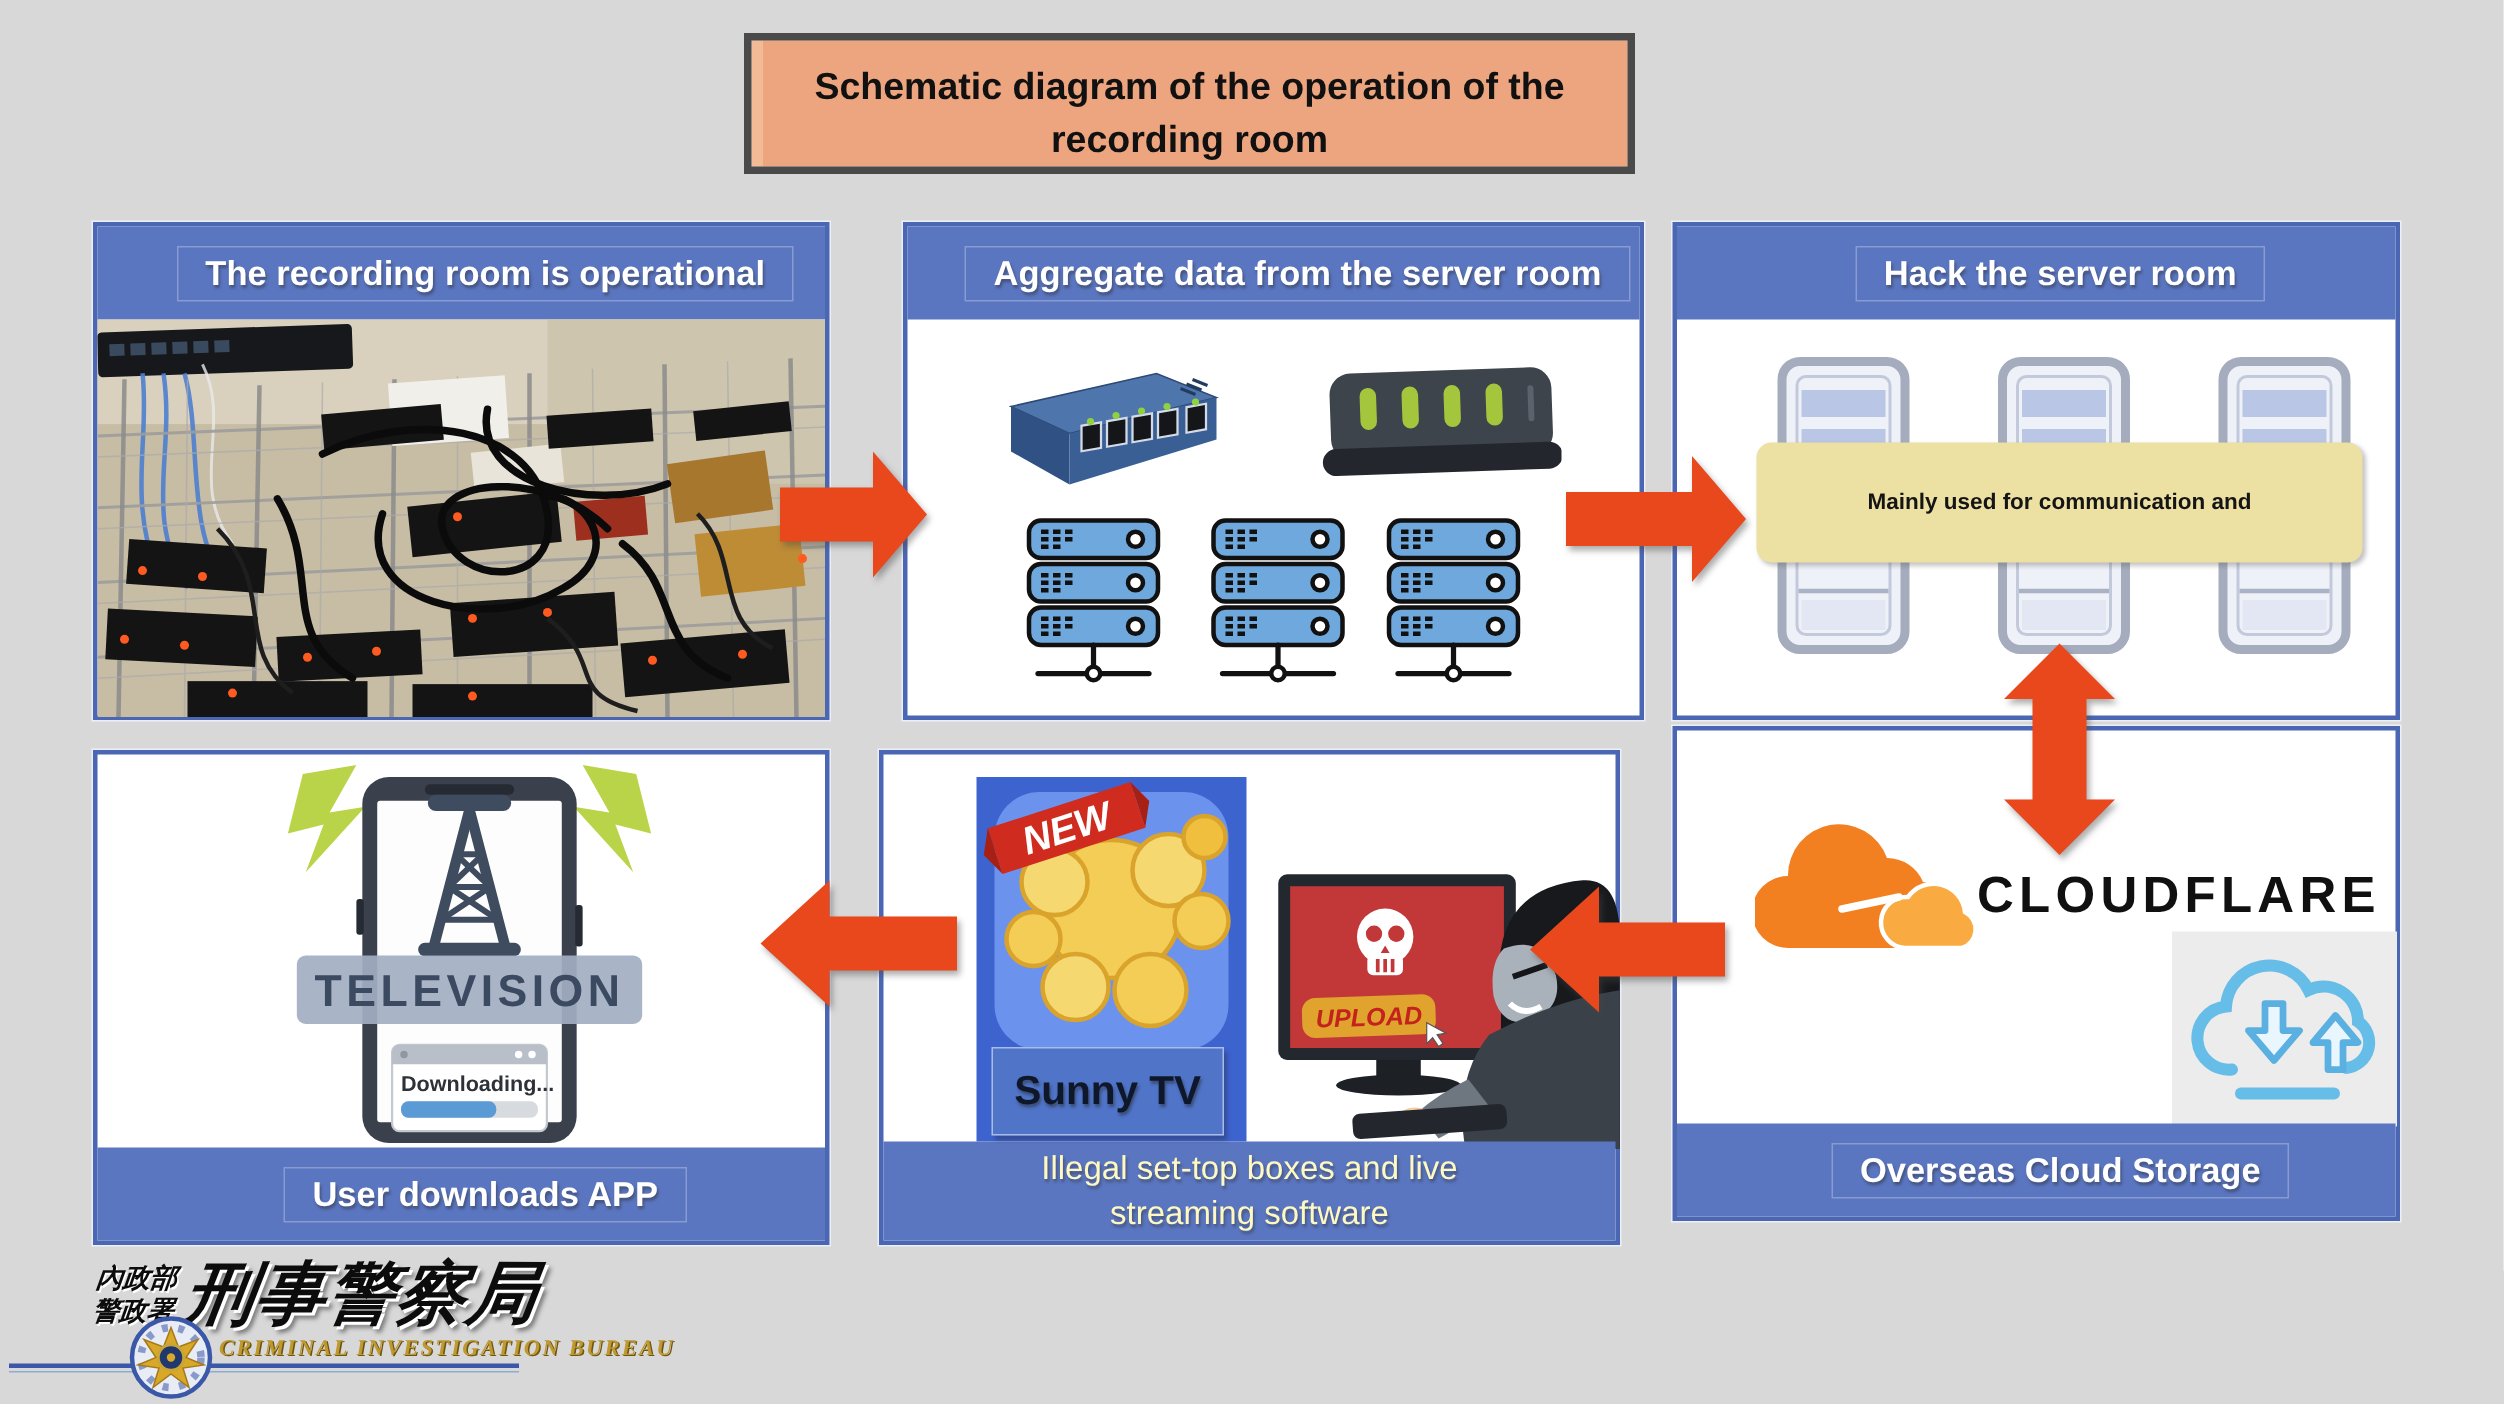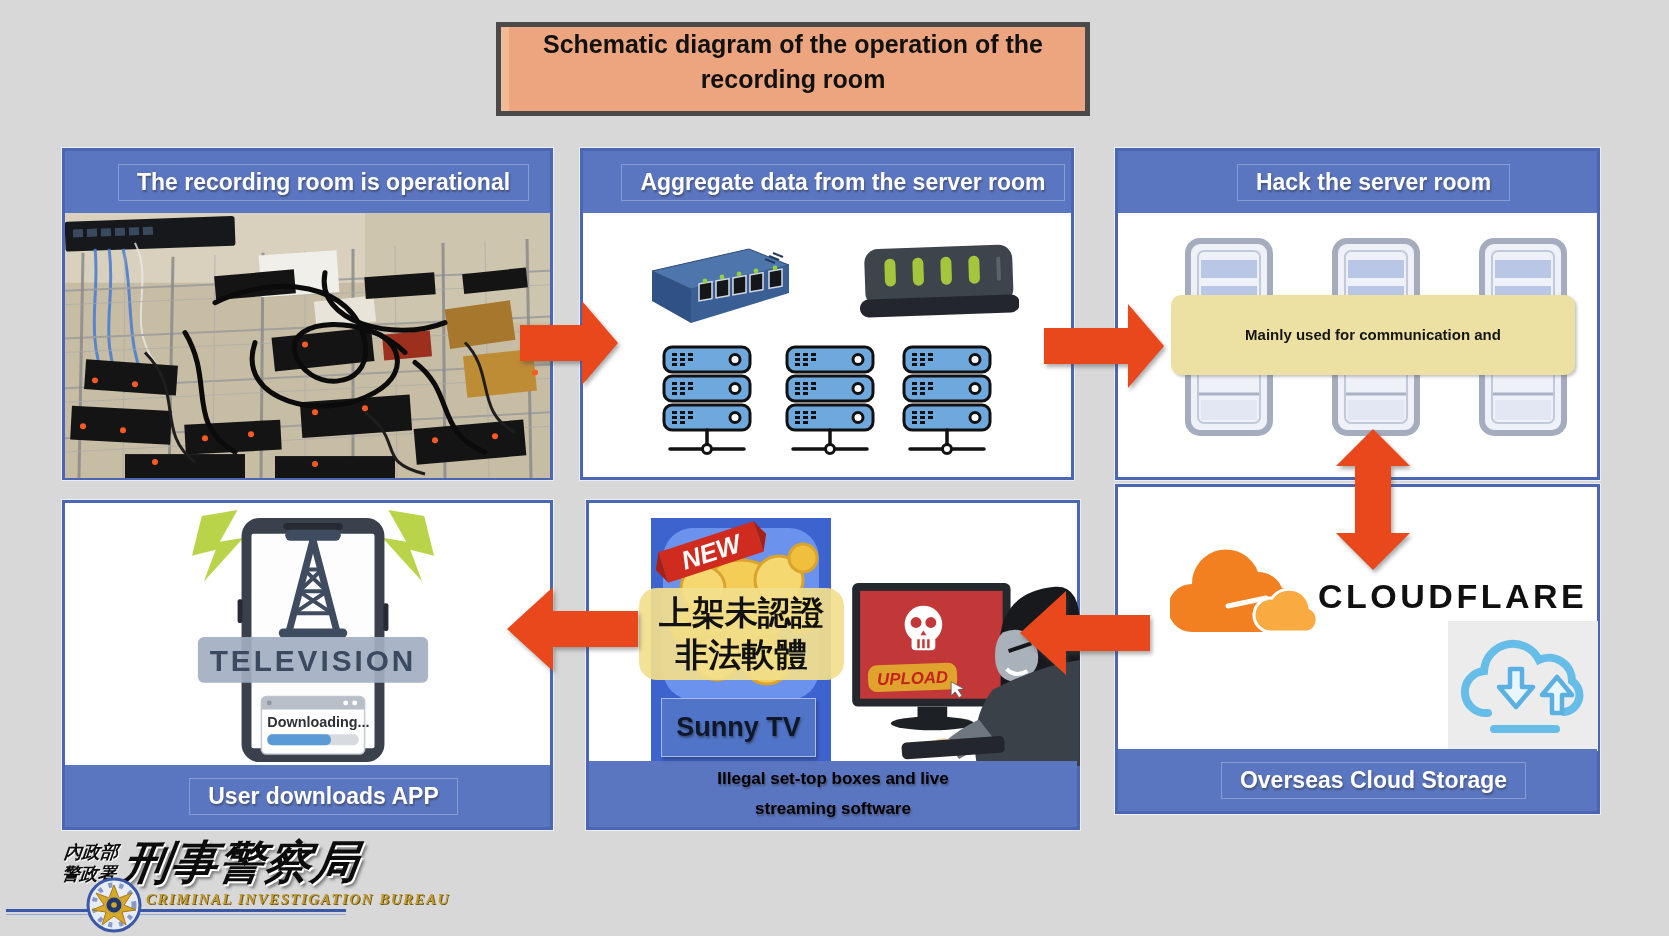--- a/index.html
+++ b/index.html
@@ -3,34 +3,34 @@
 <meta charset="utf-8">
 <style>
   html,body{margin:0;padding:0;}
   body{font-family:"Liberation Sans",sans-serif;}
   #page{position:relative;width:1669px;height:936px;background:#d8d8d8;overflow:hidden;}
 
   
   .titlebox{position:absolute;left:496px;top:22px;width:594px;height:94px;
     border:5px solid #4a4a4a;box-sizing:border-box;
     background:linear-gradient(90deg,#f2bb96 0 8px,#eda57f 8px);
-    display:flex;align-items:flex-start;justify-content:center;text-align:center;}
+    display:flex;align-items:flex-end;justify-content:center;text-align:center;}
   .titlebox span{font-size:25px;line-height:35px;font-weight:bold;color:#111;padding:0 30px;}
 
   
   .panel{position:absolute;background:#fff;border:3px solid #4b67b4;box-sizing:border-box;
     box-shadow:0 0 0 1px #eceff5;}
   .phead{position:absolute;top:0;left:0;right:0;height:62px;background:#5b76c0;
     display:flex;align-items:center;justify-content:center;}
   .pfoot{position:absolute;bottom:0;left:0;right:0;height:62px;background:#5b76c0;
     display:flex;align-items:center;justify-content:center;flex-direction:column;}
   .plabel{color:#fff;font-weight:bold;font-size:23px;white-space:nowrap;
     text-shadow:1px 2px 2px rgba(40,40,40,.45);
     border:1px solid rgba(255,255,255,.28);padding:4px 18px;margin-left:32px;}
-  .plabel2{color:#000000;font-weight:bold;font-size:17px;line-height:30px;white-space:nowrap;
+  .plabel2{color:#fef9c3;font-weight:normal;font-size:22px;line-height:30px;white-space:nowrap;
     text-shadow:1px 2px 2px rgba(40,40,40,.45);}
   .photo{position:absolute;top:62px;left:0;width:100%;height:201px;display:block;}
 
   .absq{position:absolute;}
 
   
   .note{position:absolute;left:53px;top:144px;width:404px;height:80px;background:#ece0a2;
     box-shadow:2px 2px 3px rgba(90,90,90,.35);display:flex;flex-direction:column;
     align-items:center;justify-content:center;z-index:4;border-radius:10px;}
   .note div{font-size:15px;font-weight:bold;color:#151515;line-height:20px;white-space:nowrap;}
@@ -168,21 +168,21 @@
         <circle cx="370" cy="228" r="3"></circle>
           <circle cx="430" cy="224" r="3"></circle>
           <circle cx="240" cy="132" r="3"></circle>
           <circle cx="470" cy="160" r="3"></circle>
         <circle cx="90" cy="250" r="3"></circle>
           <circle cx="250" cy="252" r="3"></circle>
       </g>
     </svg>
   </div>
 
-  <div class="panel" style="left:580px;top:148px;width:494px;height:332px;">
+  <div class="panel" style="left:602px;top:148px;width:494px;height:332px;">
     <div class="phead">
       <span class="plabel">Aggregate data from the server room</span>
     </div>
 
     <svg class="absq" style="left:64px;top:88px;" width="145" height="88" viewBox="0 0 145 88">
       <polygon points="5,32 102,10 142,26 44,50" fill="#4e76ad" stroke="#2d4a74" stroke-width="1"></polygon>
       <polygon points="5,32 44,50 44,84 5,62" fill="#2f5184"></polygon>
       <polygon points="44,50 142,26 142,54 44,84" fill="#3a5f95"></polygon>
       <g fill="#14161a" stroke="#d5dbe6" stroke-width="1.5">
         <rect x="52" y="54" width="13" height="17" transform="skewY(-10)"></rect>
@@ -445,24 +445,20 @@
           <circle cx="152" cy="40" r="14" fill="#f0bf3e" stroke="#d9a32c" stroke-width="3"></circle>
         </g>
         <g transform="rotate(-18 60 34)">
           <rect x="10" y="18" width="100" height="32" fill="#cf2b1e"></rect>
           <polygon points="10,18 2,34 10,50" fill="#a81f14"></polygon>
           <polygon points="110,18 118,34 110,50" fill="#a81f14"></polygon>
           <text x="60" y="43" text-anchor="middle" font-size="26" font-weight="bold" font-style="italic" fill="#fff">NEW</text>
         </g>
       </svg>
     </div>
-    <div class="overlay">
-      <div>上架未認證</div>
-      <div>非法軟體</div>
-    </div>
     <div class="sunnybtn">
       <span>Sunny TV</span>
     </div>
     <svg class="absq" style="left:262px;top:70px;" width="230" height="193" viewBox="0 0 230 195">
       <g>
         <rect x="0" y="10" width="160" height="125" rx="6" fill="#23272e"></rect>
         <rect x="8" y="18" width="144" height="109" fill="#c23737"></rect>
         <g transform="translate(72,52)">
           <circle cx="0" cy="0" r="19" fill="#fff"></circle>
           <rect x="-12" y="12" width="24" height="14" rx="4" fill="#fff"></rect>

